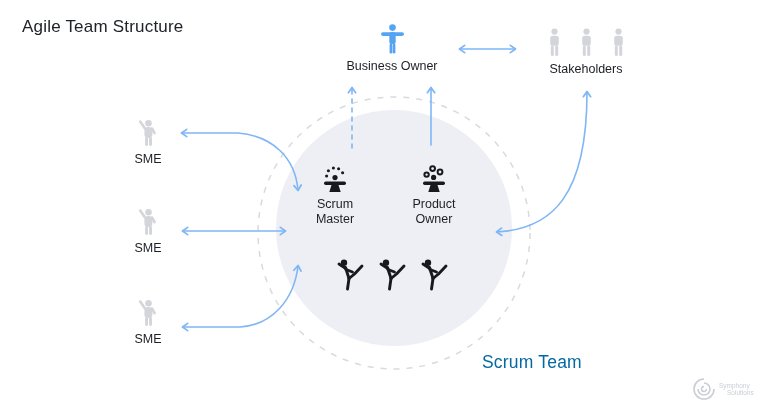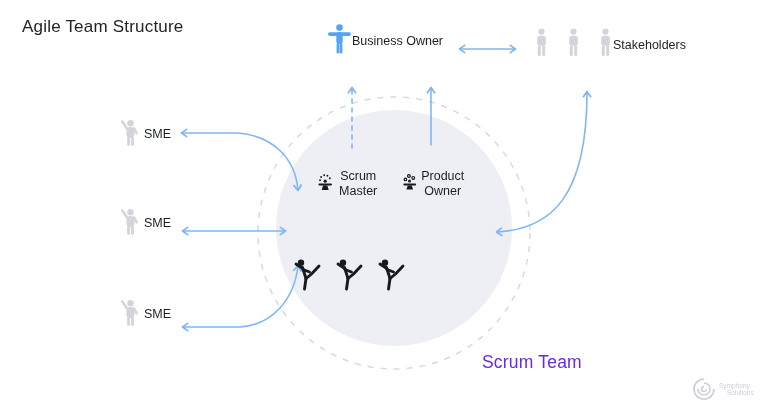--- a/index.html
+++ b/index.html
@@ -5,36 +5,36 @@
   html,body{margin:0;padding:0;background:#ffffff;}
   .canvas{
     position:relative;width:768px;height:413px;background:#ffffff;overflow:hidden;
     font-family:"Liberation Sans","DejaVu Sans",sans-serif;color:#1c1f24;
   }
   .layer{position:absolute;left:0;top:0;}
   .title{
     position:absolute;left:22px;top:17px;font-size:17px;font-weight:500;
     letter-spacing:.2px;color:#202328;margin:0;
   }
-  .node{position:absolute;display:flex;align-items:center;text-align:center;}
+  .node{position:absolute;display:flex;flex-direction:column;align-items:center;text-align:center;}
   .node .lbl{font-size:12.5px;line-height:15px;margin-top:4px;color:#1c1f24;}
   .icon-row{display:flex;align-items:flex-end;}
   .bo{left:327px;top:24px;width:130px;}
   .stk{left:534px;top:28px;width:104px;}
   .stk .icon-row{gap:17px;}
   .sme1{left:116px;top:117px;width:64px;}
   .sme2{left:116px;top:206px;width:64px;}
   .sme3{left:116px;top:297px;width:64px;}
-  .sm{left:316px;top:165px;width:66px;}
+  .sm{left:302px;top:165px;width:66px;}
   .po{left:401px;top:165px;width:66px;}
   .cft{left:292px;top:258px;width:200px;}
   .cft .icon-row{gap:12px;margin-bottom:1px;}
   .scrum-team{
     position:absolute;left:482px;top:352px;font-size:17.5px;font-weight:500;
-    color:#6d28d9;letter-spacing:.2px;
+    color:#0369a1;letter-spacing:.2px;
   }
   .logo{position:absolute;left:691px;top:376px;display:flex;align-items:center;color:#c9cdd6;}
   .logo-text{margin-left:2px;font-size:6.5px;line-height:7.5px;}
   .logo-text .l2{margin-left:8px;}
 </style>
 </head>
 <body>
 
 <div class="canvas">
 

